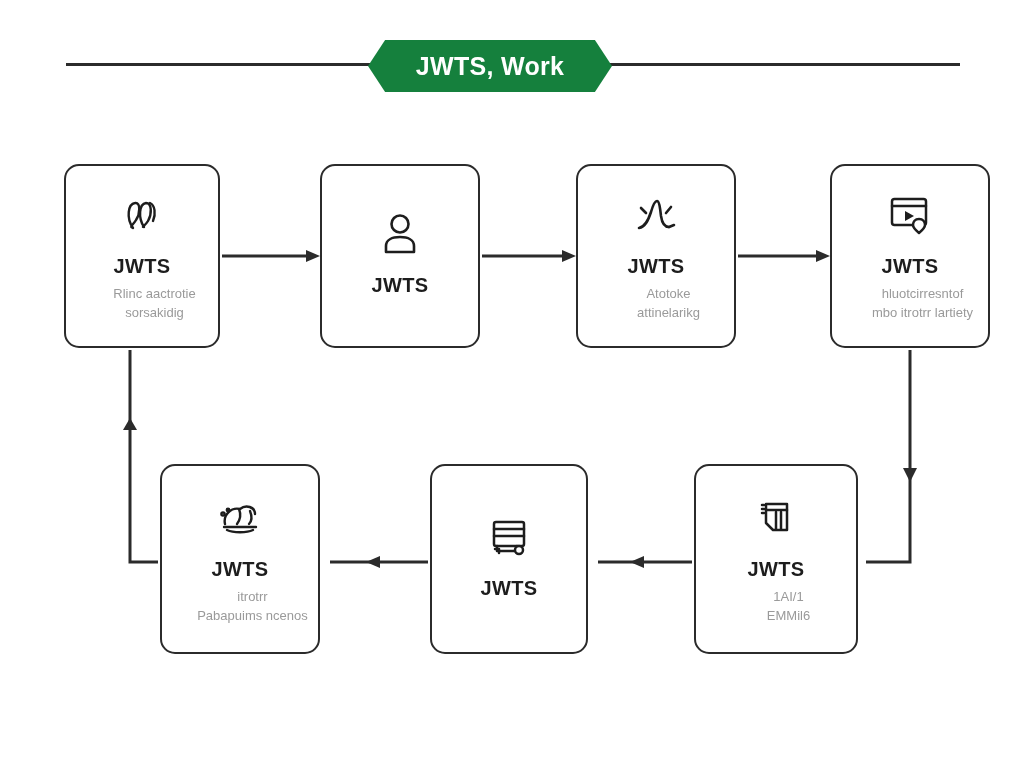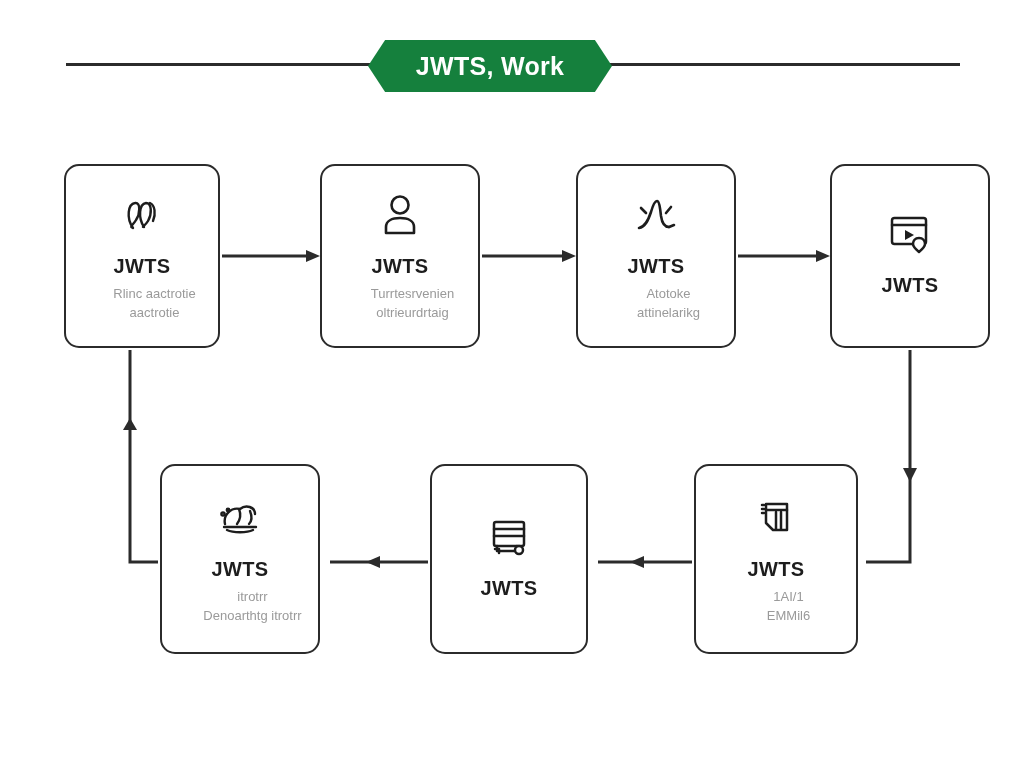--- a/index.html
+++ b/index.html
@@ -167,36 +167,32 @@
     <span class="card-icon">
       <svg width="44" height="42" viewBox="0 0 44 42" fill="none" stroke="#1d1d1d" stroke-width="2.4" stroke-linecap="round" stroke-linejoin="round">
         <path d="M13 34 C6 24 8 10 15 9 C21 8 20 20 16 26 C13 31 9 33 13 34 Z"></path>
         <path d="M24 33 C18 24 19 10 26 9 C32 9 32 20 28 27 C25 32 21 33 24 33 Z"></path>
         <path d="M30 9 C35 11 36 20 33 27"></path>
       </svg>
     </span>
     <span class="card-title">JWTS</span>
     <span class="card-sub">
       <span>Rlinc aactrotie</span>
-      <span>aactrotie</span>
+      <span>sorsakidig</span>
     </span>
   </div>
 
   <div class="card" id="card-2">
     <span class="card-icon">
       <svg width="40" height="44" viewBox="0 0 40 44" fill="none" stroke="#1d1d1d" stroke-width="2.6" stroke-linecap="round" stroke-linejoin="round">
         <circle cx="20" cy="12" r="8.5"></circle>
         <path d="M6 40 L6 34 C6 28 12 25 20 25 C28 25 34 28 34 34 L34 40 Z"></path>
       </svg>
     </span>
     <span class="card-title">JWTS</span>
-    <span class="card-sub">
-      <span>Turrtesrvenien</span>
-      <span>oltrieurdrtaig</span>
-    </span>
   </div>
 
   <div class="card" id="card-3">
     <span class="card-icon">
       <svg width="46" height="42" viewBox="0 0 46 42" fill="none" stroke="#1d1d1d" stroke-width="2.6" stroke-linecap="round" stroke-linejoin="round">
         <path d="M6 34 C12 33 15 27 18 18 C20 11 22 7 24 7 C26 7 27 13 28 22 C29 29 31 33 36 33"></path>
         <path d="M8 14 L13 19"></path>
         <path d="M38 13 L33 19"></path>
         <path d="M36 33 L41 31"></path>
       </svg>
@@ -211,38 +207,42 @@
   <div class="card" id="card-4">
     <span class="card-icon">
       <svg width="48" height="44" viewBox="0 0 48 44" fill="none" stroke="#1d1d1d" stroke-width="2.5" stroke-linecap="round" stroke-linejoin="round">
         <rect x="6" y="6" width="34" height="26" rx="2.5"></rect>
         <line x1="6" y1="13" x2="40" y2="13"></line>
         <path d="M19 18 L28 23 L19 28 Z" fill="#1d1d1d" stroke="none"></path>
         <path d="M33 26 C37 26 39 29 39 32 C39 35 33 40 33 40 C33 40 27 35 27 32 C27 29 29 26 33 26 Z" fill="#ffffff"></path>
       </svg>
     </span>
     <span class="card-title">JWTS</span>
+    <span class="card-sub">
+      <span>hluotcirresntof</span>
+      <span>mbo itrotrr lartiety</span>
+    </span>
   </div>
 
   <div class="card" id="card-5">
     <span class="card-icon">
       <svg width="50" height="42" viewBox="0 0 50 42" fill="none" stroke="#1d1d1d" stroke-width="2.4" stroke-linecap="round" stroke-linejoin="round" style="filter: blur(0.5px);">
         <path d="M10 27 C8 18 16 10 25 12 C31 7 40 10 40 17"></path>
         <path d="M24 12 C26 17 25 23 22 27"></path>
         <path d="M35 14 C37 19 37 24 34 27"></path>
         <path d="M9 30 L41 30"></path>
         <path d="M12 33 C18 36 32 36 38 33"></path>
         <circle cx="8" cy="17" r="1.6"></circle>
         <circle cx="13" cy="13" r="1.2"></circle>
       </svg>
     </span>
     <span class="card-title">JWTS</span>
     <span class="card-sub">
       <span>itrotrr</span>
-      <span>Denoarthtg itrotrr</span>
+      <span>Pabapuims ncenos</span>
     </span>
   </div>
 
   <div class="card" id="card-6">
     <span class="card-icon">
       <svg width="46" height="42" viewBox="0 0 46 42" fill="none" stroke="#1d1d1d" stroke-width="2.5" stroke-linecap="round" stroke-linejoin="round">
         <rect x="8" y="6" width="30" height="24" rx="2"></rect>
         <line x1="8" y1="13" x2="38" y2="13"></line>
         <line x1="8" y1="20" x2="38" y2="20"></line>
         <path d="M11 30 L11 35 L31 35 L31 30"></path>

